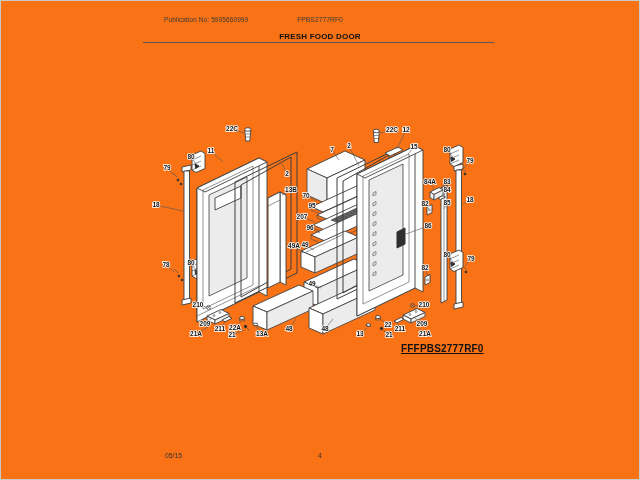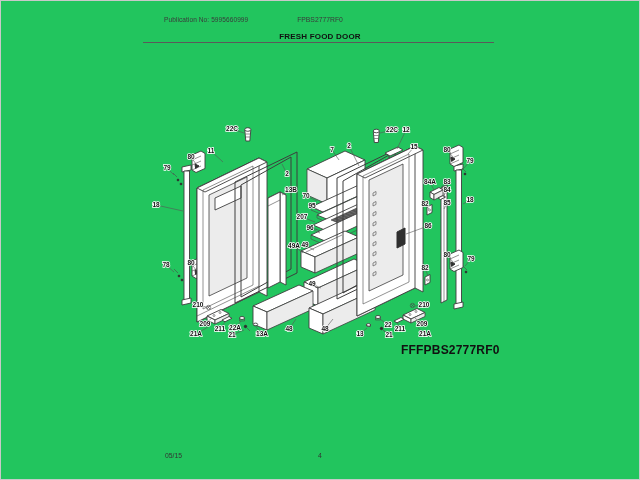--- a/index.html
+++ b/index.html
@@ -1,24 +1,24 @@
 <!DOCTYPE html>
 <html><head>
 <meta charset="utf-8">
 <style>
   html,body{margin:0;padding:0;background:#fff;}
-  .page{position:relative;width:640px;height:480px;background:#22c55e;border:1px solid #c9c9c9;
+  .page{position:relative;width:640px;height:480px;background:#f97316;border:1px solid #c9c9c9;
         box-sizing:border-box;overflow:hidden;font-family:"Liberation Sans",sans-serif;color:#222;}
   .hdr-pub{position:absolute;left:163px;top:15px;font-size:6.5px;color:#3a3a3a;letter-spacing:.1px;}
   .hdr-model{position:absolute;left:0;right:0;top:15px;text-align:center;font-size:6.8px;color:#3a3a3a;}
   .hdr-title{position:absolute;left:0;right:0;top:31px;text-align:center;font-size:8px;font-weight:bold;color:#111;letter-spacing:.2px;}
   .hdr-rule{position:absolute;left:142px;top:41px;width:351px;height:0;border-top:1px solid #5a5a5a;}
   .ftr-date{position:absolute;left:164px;top:451px;font-size:6.8px;color:#333;}
   .ftr-page{position:absolute;left:0;right:0;top:451px;text-align:center;font-size:6.8px;color:#333;}
-  .drawing-code{position:absolute;left:400px;top:342px;font-size:12px;font-weight:bold;color:#111;letter-spacing:.2px;}
+  .drawing-code{position:absolute;left:400px;top:342px;font-size:10px;font-weight:bold;color:#111;letter-spacing:.2px;text-decoration:underline;}
   svg.diagram{position:absolute;left:0;top:0;}
   .part{fill:#ffffff;stroke:#3d3d3d;stroke-width:.9;stroke-linejoin:round;}
   .shade{fill:#ececec;stroke:#3d3d3d;stroke-width:.8;stroke-linejoin:round;}
   .thin{fill:none;stroke:#4a4a4a;stroke-width:.6;}
   .gasket{fill:none;stroke:#3d3d3d;stroke-width:1;stroke-linejoin:round;}
   .dark{fill:#2f2f2f;stroke:#2f2f2f;}
   .leader{stroke:#555;stroke-width:.6;}
   text.callout{font:bold 6.5px "Liberation Sans",sans-serif;fill:#111;text-anchor:middle;
                paint-order:stroke;stroke:#fff;stroke-width:1.6px;}
 </style>

